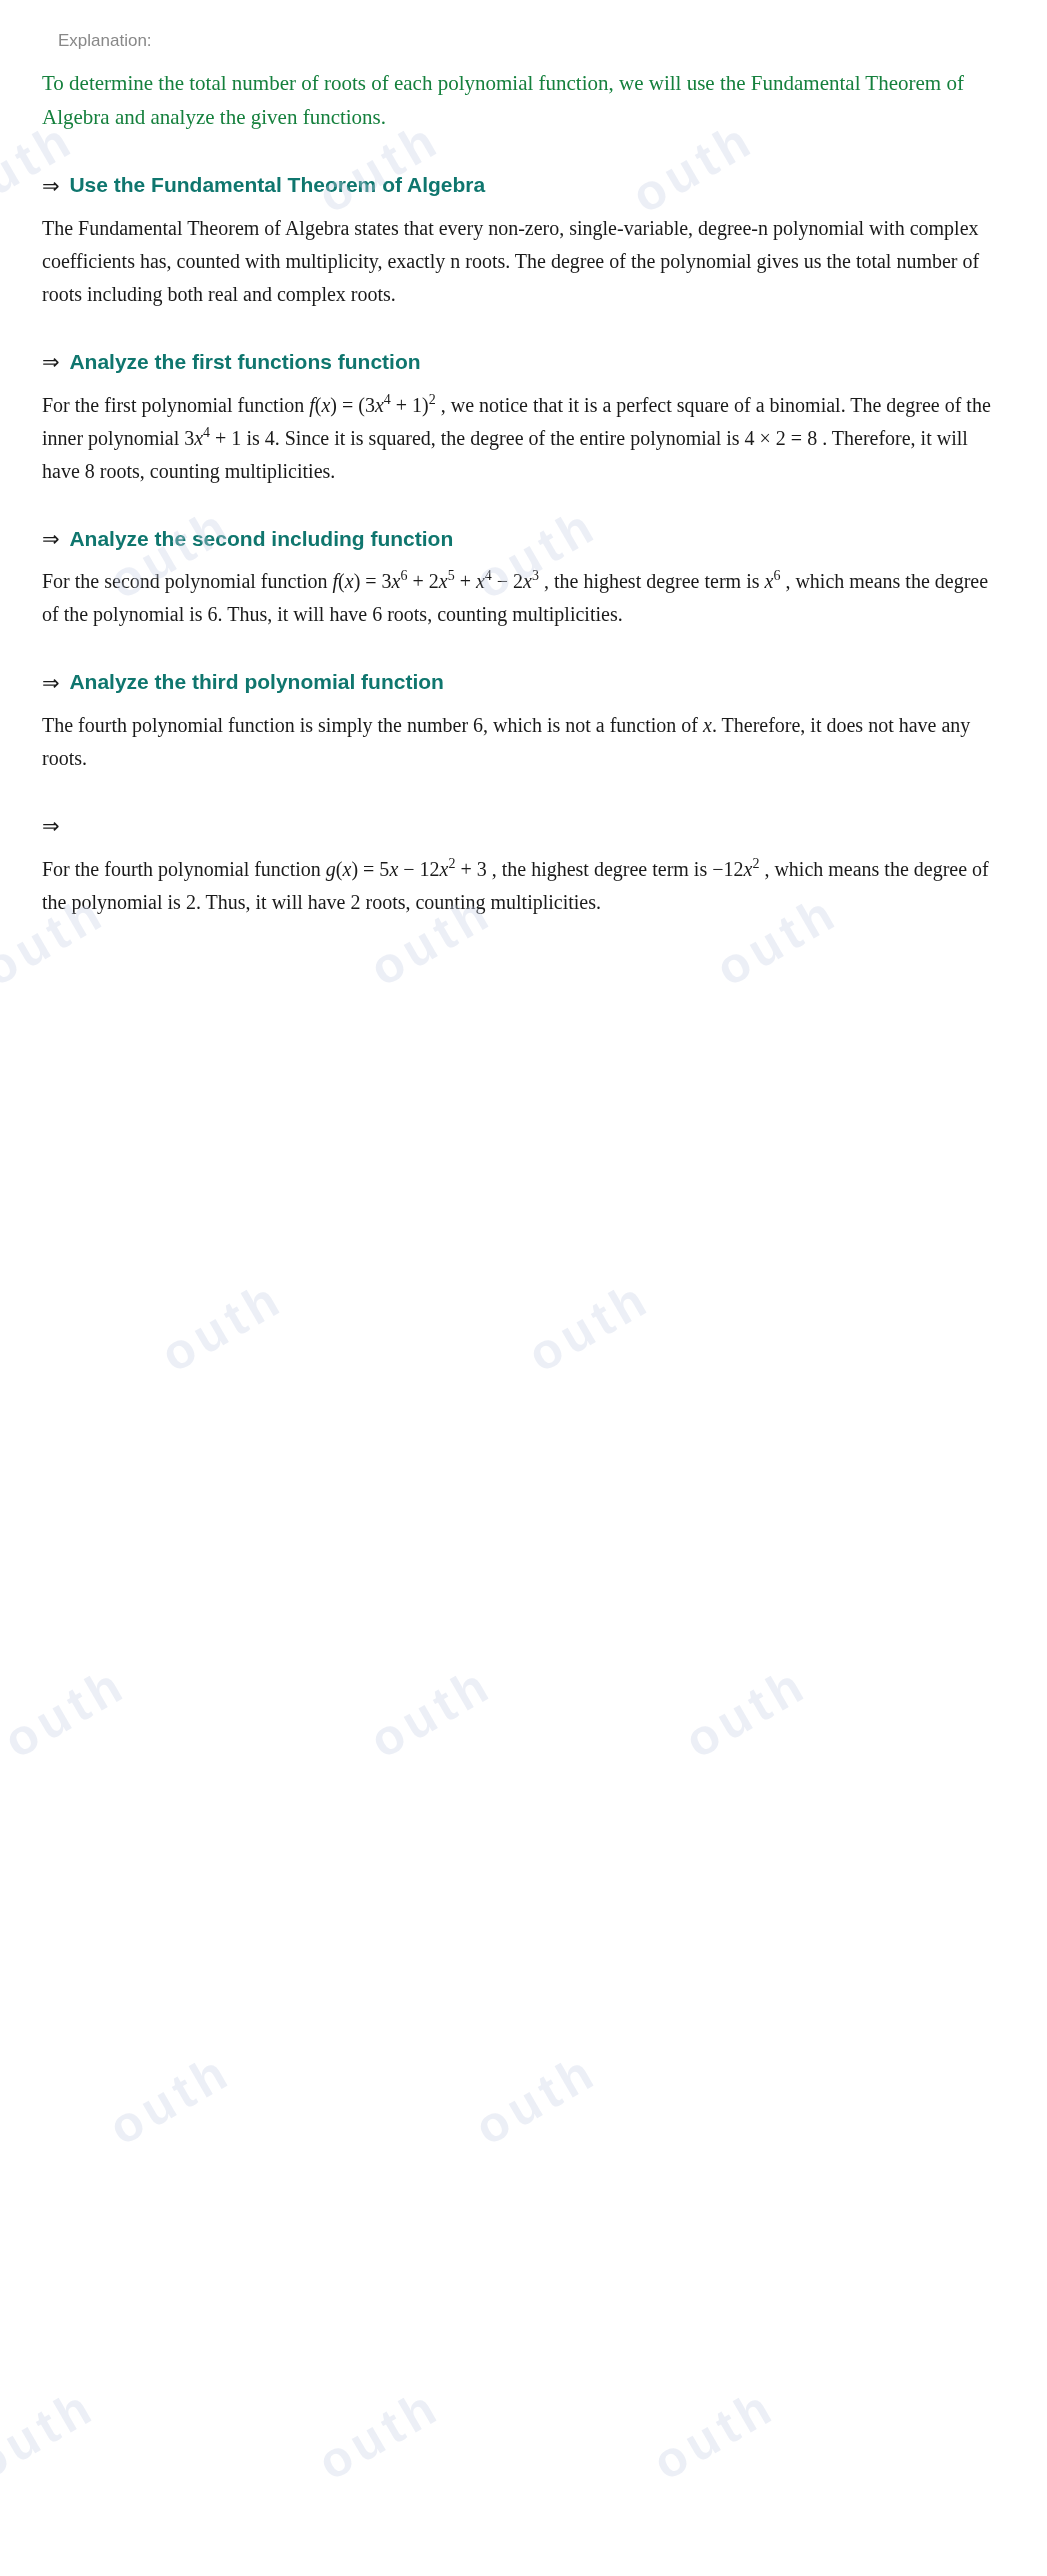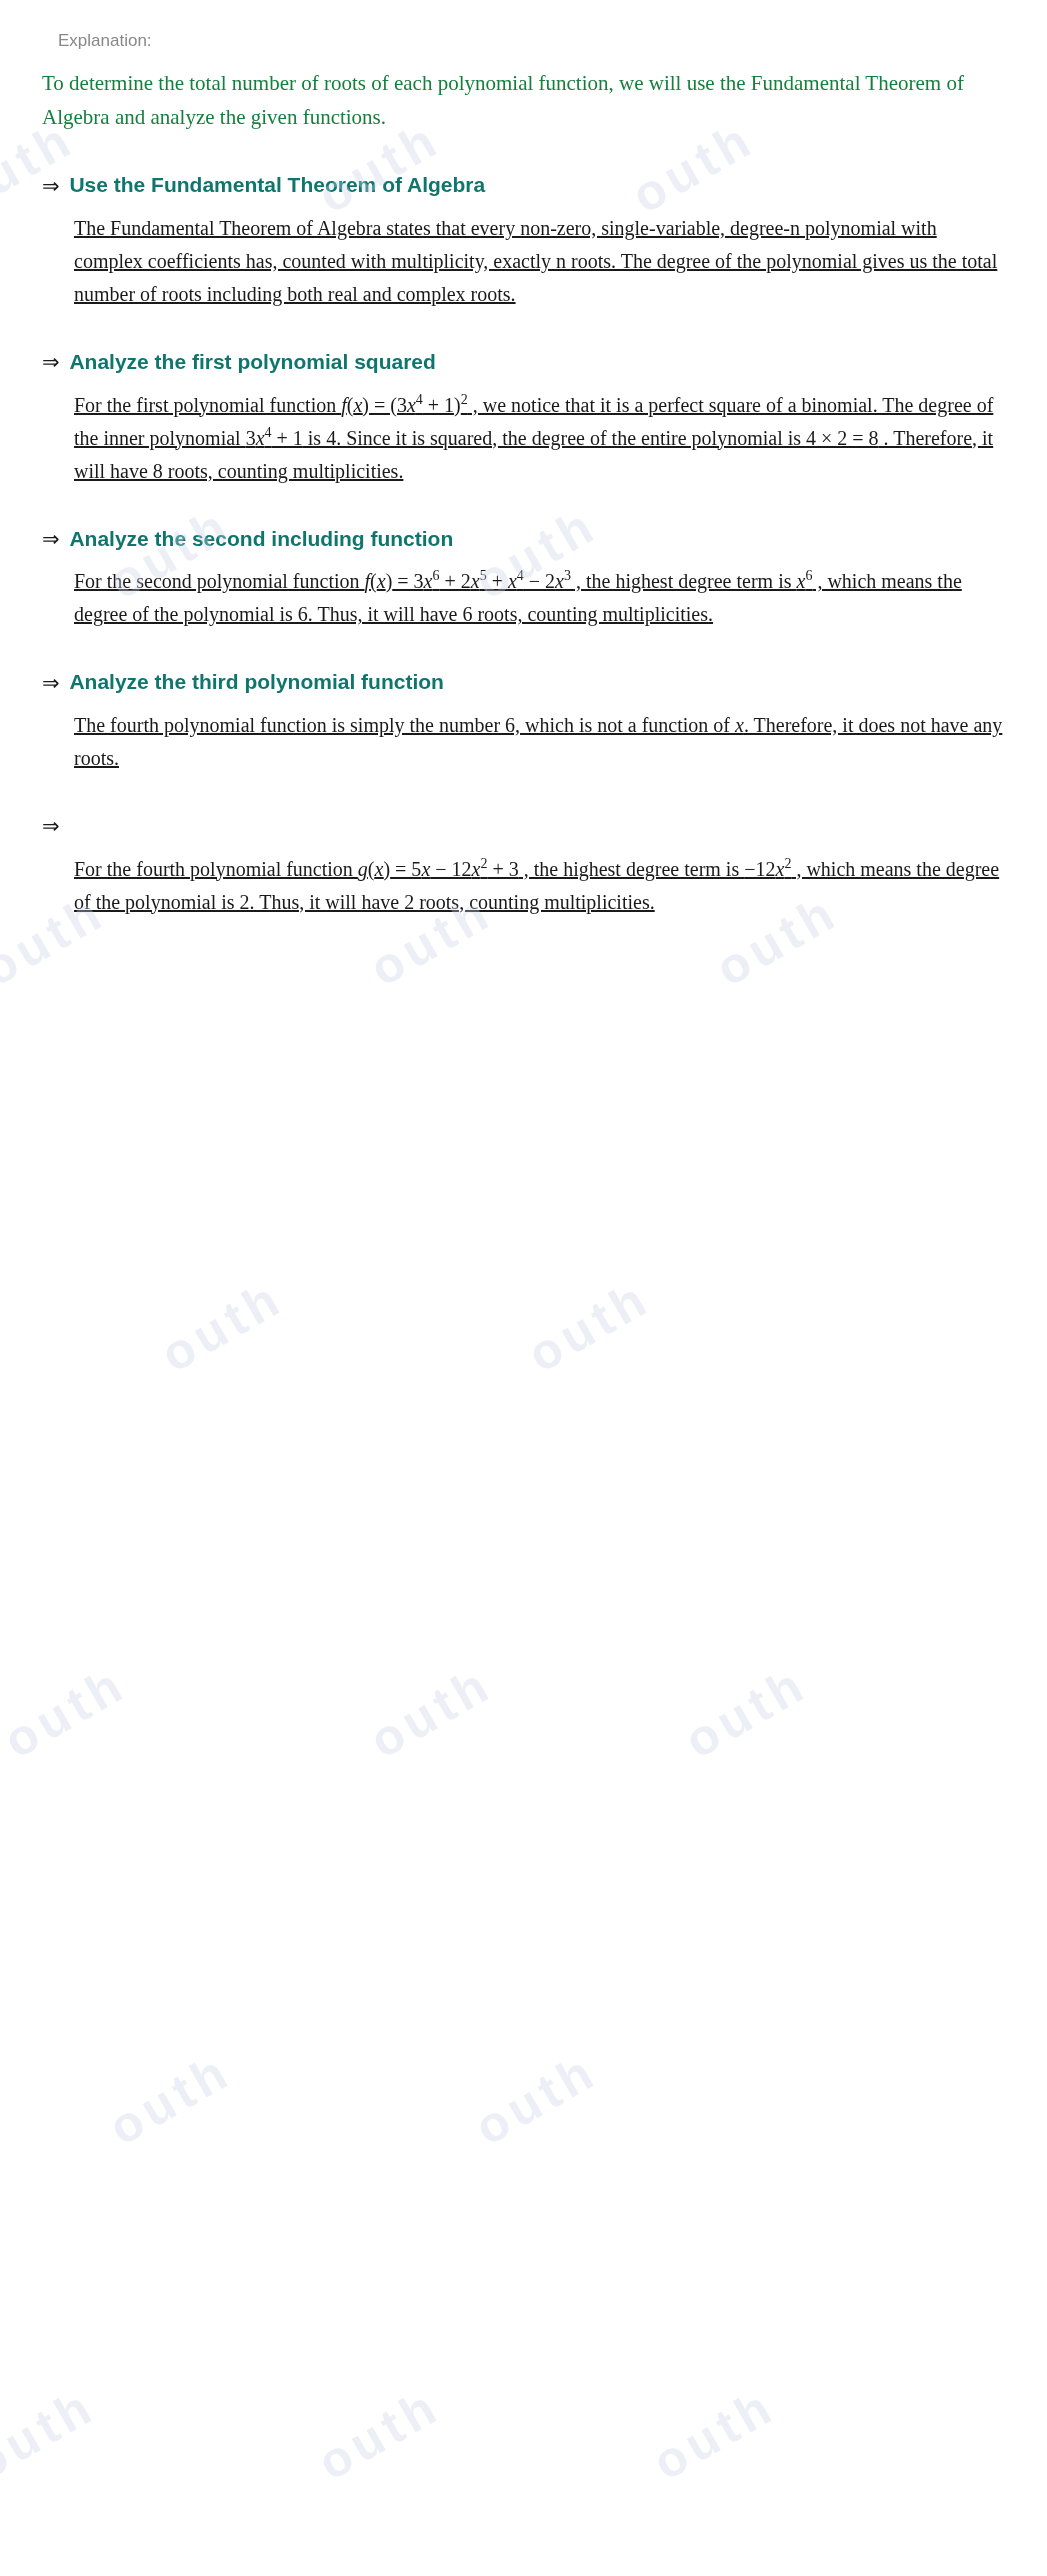--- a/index.html
+++ b/index.html
@@ -81,26 +81,24 @@
 
     .step-title {
       font-size: 21px;
       font-weight: bold;
       color: #0f766e;
       font-family: Arial, sans-serif;
       line-height: 1.5;
     }
 
     .step-content {
-      margin-left: 32px;
       font-size: 20px;
       line-height: 1.65;
       color: #1a1a1a;
       font-family: Georgia, serif;
-      text-decoration: underline;
     }
 
     .math {
       font-family: 'Times New Roman', Times, serif;
       font-style: italic;
     }
 
     .math-normal {
       font-family: 'Times New Roman', Times, serif;
       font-style: normal;
@@ -146,21 +144,21 @@
     <span class="step-title">Use the Fundamental Theorem of Algebra</span>
   </div>
   <div class="step-content">
     <span>The Fundamental Theorem of Algebra states that every non-zero, single-variable, degree-n polynomial with complex coefficients has, counted with multiplicity, exactly n roots. The degree of the polynomial gives us the total number of roots including both real and complex roots.</span>
   </div>
 </div>
 
 <div class="step">
   <div class="step-header">
     <span class="step-arrow">⇒</span>
-    <span class="step-title">Analyze the first polynomial squared</span>
+    <span class="step-title">Analyze the first functions function</span>
   </div>
   <div class="step-content">
     <span>For the first polynomial function </span><span class="math">f</span><span class="math-normal">(</span><span class="math">x</span><span class="math-normal">)</span><span> = (3</span><span class="math">x</span><sup>4</sup><span> + 1)</span><sup>2</sup><span> , we notice that it is a perfect square of a binomial. The degree of the inner polynomial </span><span>3</span><span class="math">x</span><sup>4</sup><span> + 1</span><span> is 4. Since it is squared, the degree of the entire polynomial is </span><span>4 × 2 = 8</span><span> . Therefore, it will have 8 roots, counting multiplicities.</span>
   </div>
 </div>
 
 <div class="step">
   <div class="step-header">
     <span class="step-arrow">⇒</span>
     <span class="step-title">Analyze the second including function</span>

